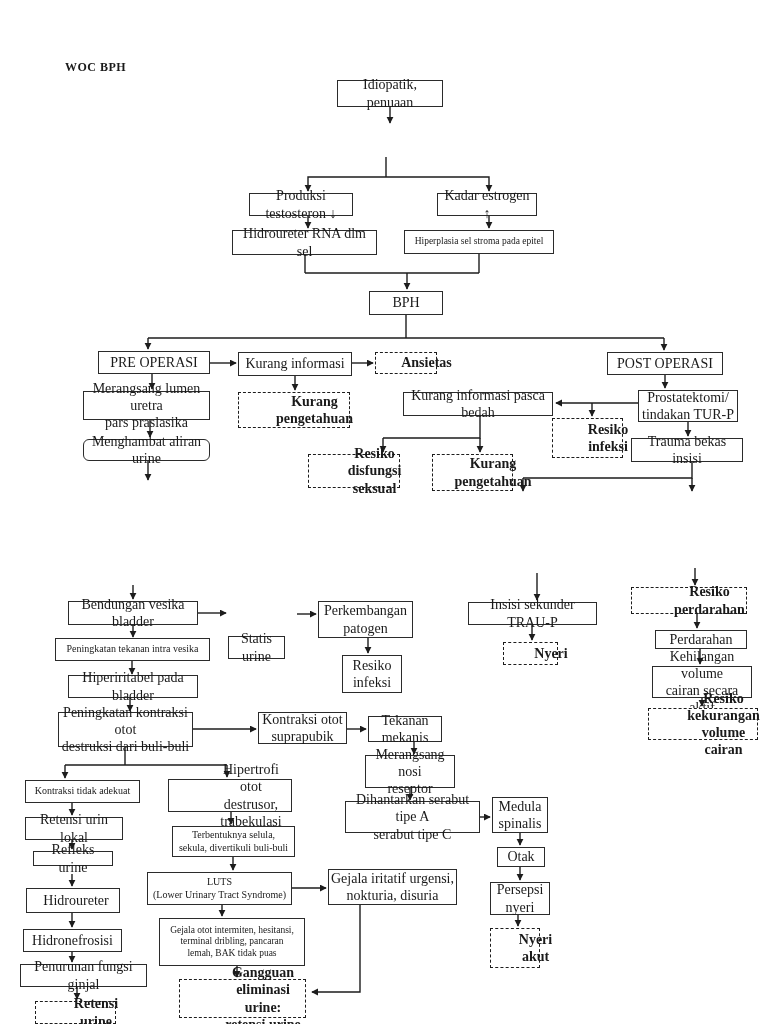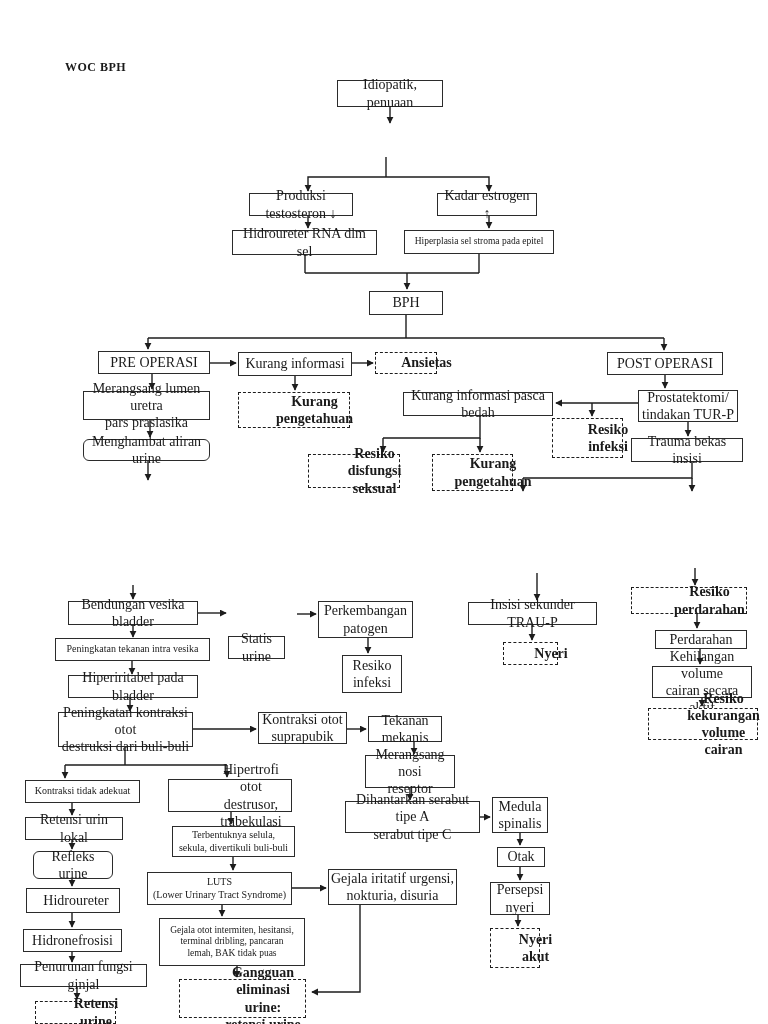--- a/index.html
+++ b/index.html
@@ -137,21 +137,21 @@
 serabut tipe C</div>
     <div class="node solid" style="left: 492px; top: 797px; width: 56px; height: 36px;">Medula
 spinalis</div>
     <div class="node solid" style="left: 497px; top: 847px; width: 48px; height: 20px;">Otak</div>
     <div class="node solid" style="left: 490px; top: 882px; width: 60px; height: 33px;">Persepsi
 nyeri</div>
     <div class="node dashed" style="left: 490px; top: 928px; width: 50px; height: 40px;">Nyeri
 akut</div>
     <div class="node solid" style="left: 25px; top: 780px; width: 115px; height: 23px; font-size: 10px;">Kontraksi tidak adekuat</div>
     <div class="node solid" style="left: 25px; top: 817px; width: 98px; height: 23px;">Retensi urin lokal</div>
-    <div class="node solid" style="left: 33px; top: 851px; width: 80px; height: 28px; border-radius: 6px;">Refleks urine</div>
+    <div class="node solid" style="left: 33px; top: 851px; width: 80px; height: 15px;">Refleks urine</div>
     <div class="node solid" style="left: 26px; top: 888px; width: 94px; height: 25px; padding-left: 8px;">Hidroureter</div>
     <div class="node solid" style="left: 23px; top: 929px; width: 99px; height: 23px;">Hidronefrosisi</div>
     <div class="node solid" style="left: 20px; top: 964px; width: 127px; height: 23px;">Penurunan fungsi ginjal</div>
     <div class="node dashed" style="left: 35px; top: 1001px; width: 81px; height: 23px;">Retensi urine</div>
     <div class="node solid" style="left: 168px; top: 779px; width: 124px; height: 33px; padding-left: 44px;">Hipertrofi otot destrusor,
 trabekulasi</div>
     <div class="node solid" style="left: 172px; top: 826px; width: 123px; height: 31px; font-size: 10px;">Terbentuknya selula,
 sekula, divertikuli buli-buli</div>
     <div class="node solid" style="left: 147px; top: 872px; width: 145px; height: 33px; font-size: 10px;">LUTS
 (Lower Urinary Tract Syndrome)</div>

